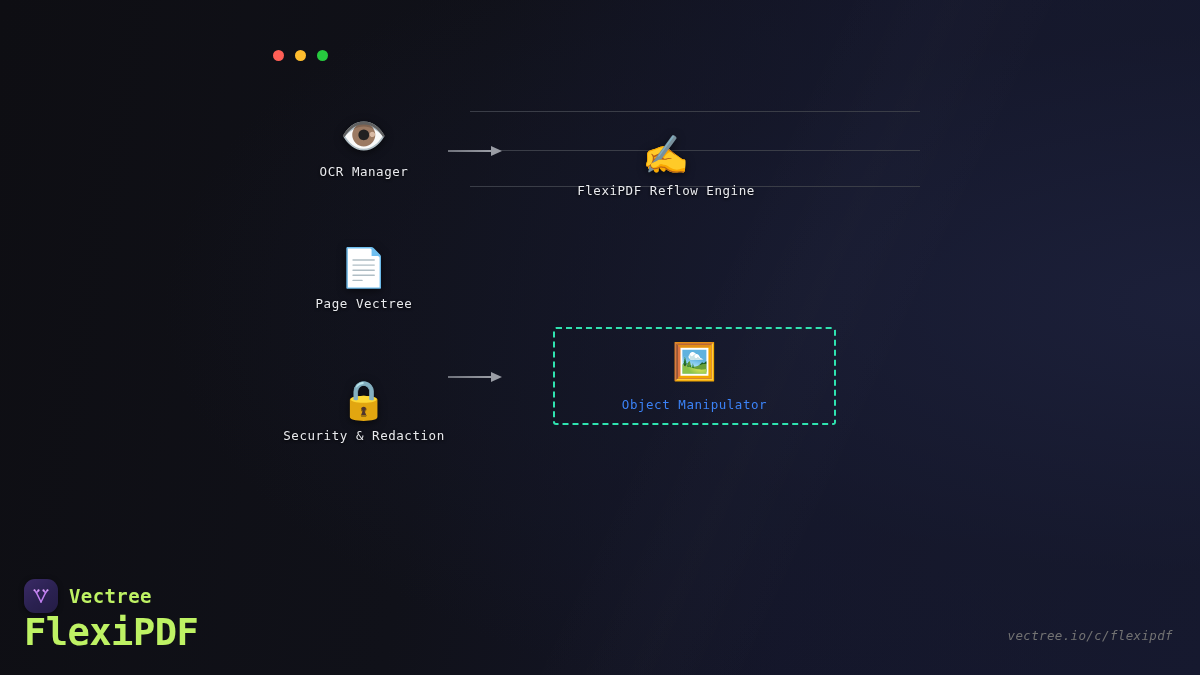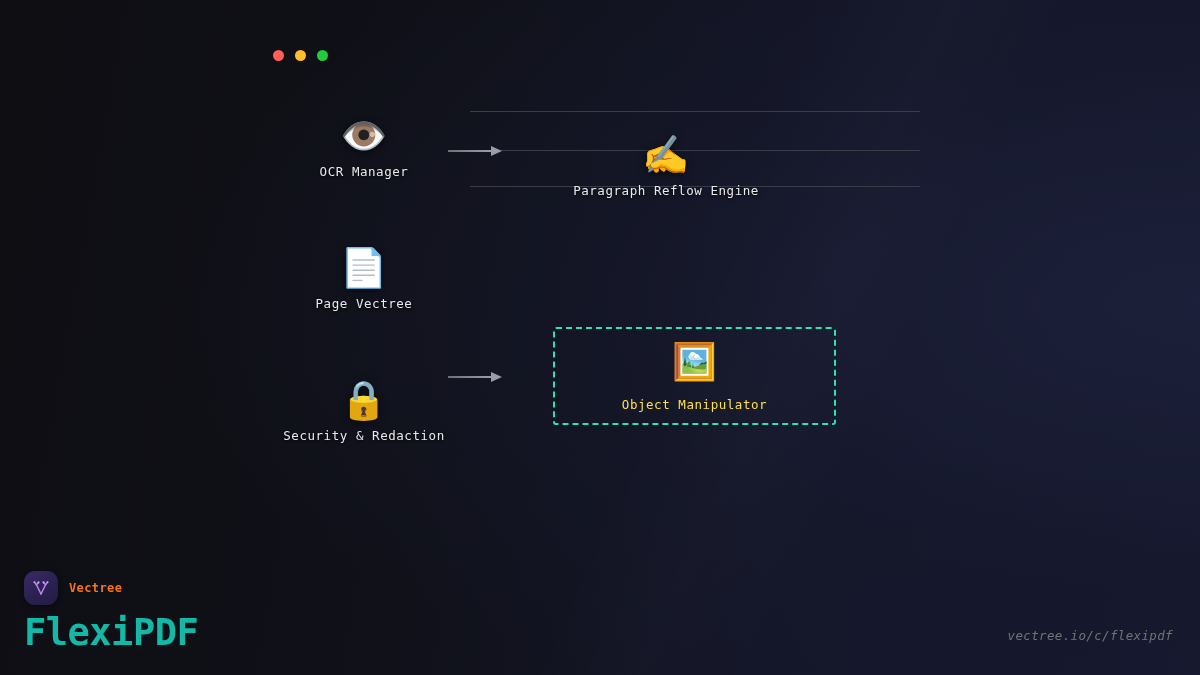--- a/index.html
+++ b/index.html
@@ -51,34 +51,34 @@
 
   
   #group-object-manipulator{
     position:absolute; left:553px; top:327px; width:283px; height:98px;
     border:2px dashed #2fe3b0; border-radius:3px;
     display:flex; flex-direction:column; align-items:center; justify-content:center;
   }
   #group-object-manipulator .glyph{ font-size:36px; line-height:40px; height:42px;
       display:flex; align-items:center; justify-content:center; }
   #group-object-manipulator .caption{ margin-top:14px; font-size:12.5px; letter-spacing:.55px;
-      color:#fde047; white-space:nowrap; }
+      color:#3b82f6; white-space:nowrap; }
 
   
   #brand{ position:absolute; left:24px; bottom:22px; }
   #brand-row{ display:flex; align-items:center; gap:11px; }
   #brand-logo{
     width:34px; height:34px; border-radius:11px;
     background:linear-gradient(145deg,#3a2a66 0%, #2a2150 55%, #241c45 100%);
     display:flex; align-items:center; justify-content:center;
     box-shadow:0 1px 5px rgba(0,0,0,.5);
   }
-  #brand-name{ font-size:12px; font-weight:700; color:#f97316; letter-spacing:.4px; }
+  #brand-name{ font-size:19px; font-weight:700; color:#bef264; letter-spacing:.4px; }
   #product-title{
-    margin-top:8px; font-size:37px; font-weight:700; color:#14b8a6;
+    font-size:37px; font-weight:700; color:#bef264;
     letter-spacing:-0.5px; line-height:40px;
   }
   #site-url{
     position:absolute; right:27px; bottom:32px;
     font-size:12.5px; color:#737373; letter-spacing:.35px; font-style:italic;
   }
 </style>
 </head>
 <body>
 
@@ -106,21 +106,21 @@
     <span class="head" style="left:43px;"></span>
   </div>
 
   <div class="node" style="left:274px; top:114px; width:180px;">
     <span class="glyph">👁️</span>
     <span class="caption">OCR Manager</span>
   </div>
 
   <div class="node" style="left:546px; top:133px; width:240px;">
     <span class="glyph">✍️</span>
-    <span class="caption">Paragraph Reflow Engine</span>
+    <span class="caption">FlexiPDF Reflow Engine</span>
   </div>
 
   <div class="node" style="left:274px; top:246px; width:180px;">
     <span class="glyph">📄</span>
     <span class="caption">Page Vectree</span>
   </div>
 
   <div class="node" style="left:264px; top:378px; width:200px;">
     <span class="glyph">🔒</span>
     <span class="caption">Security &amp; Redaction</span>

